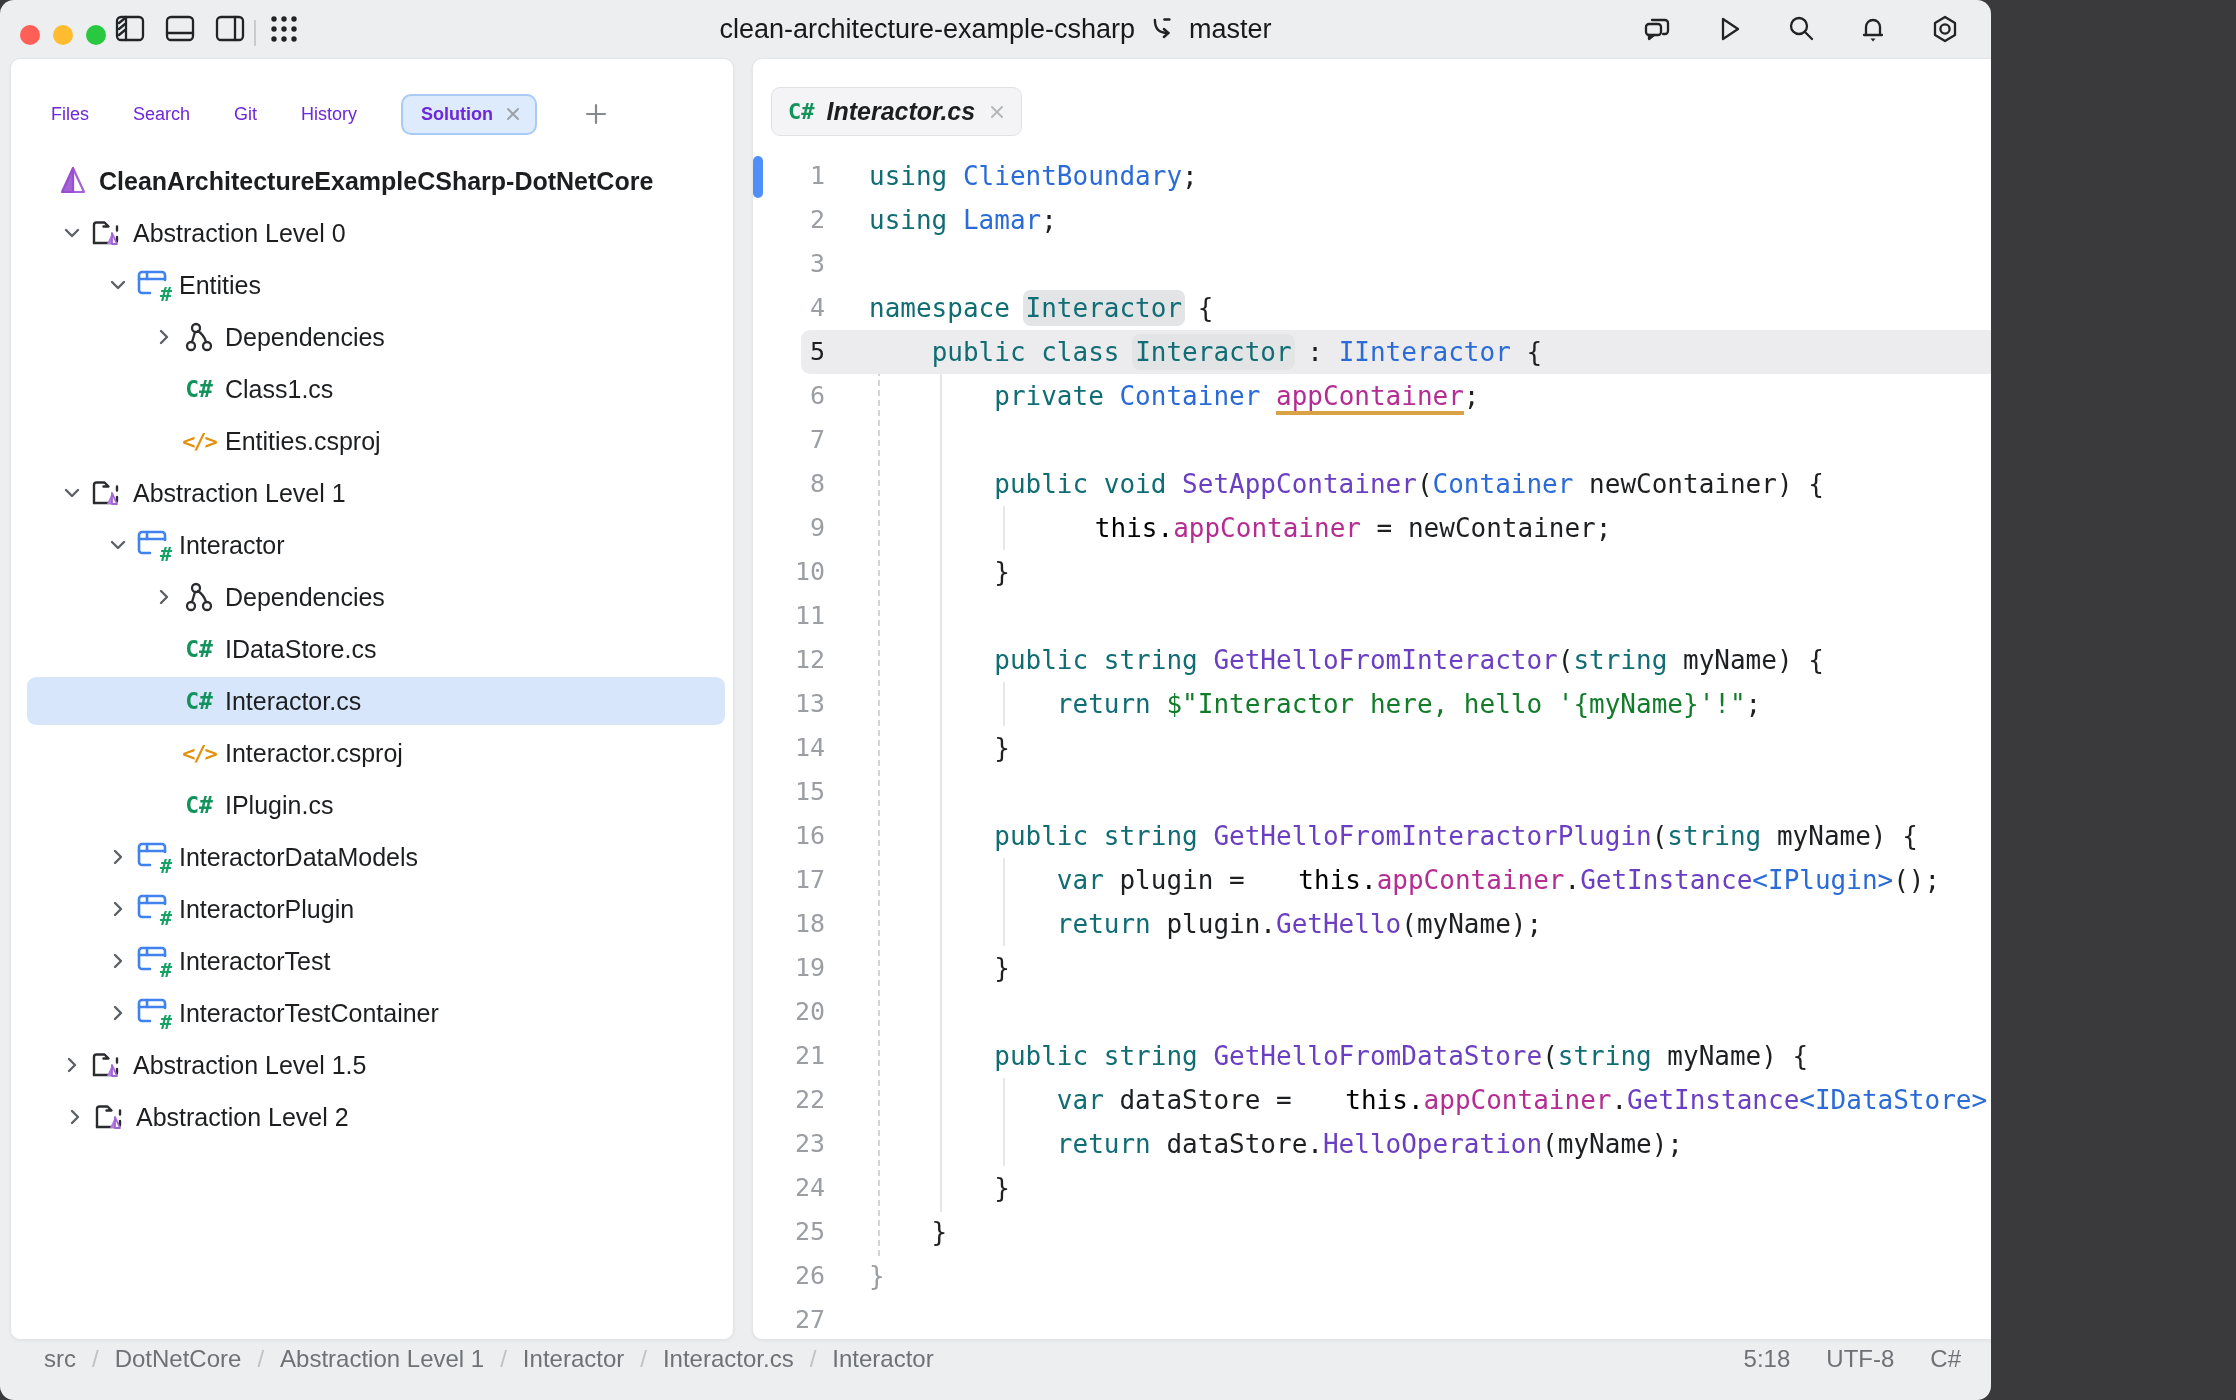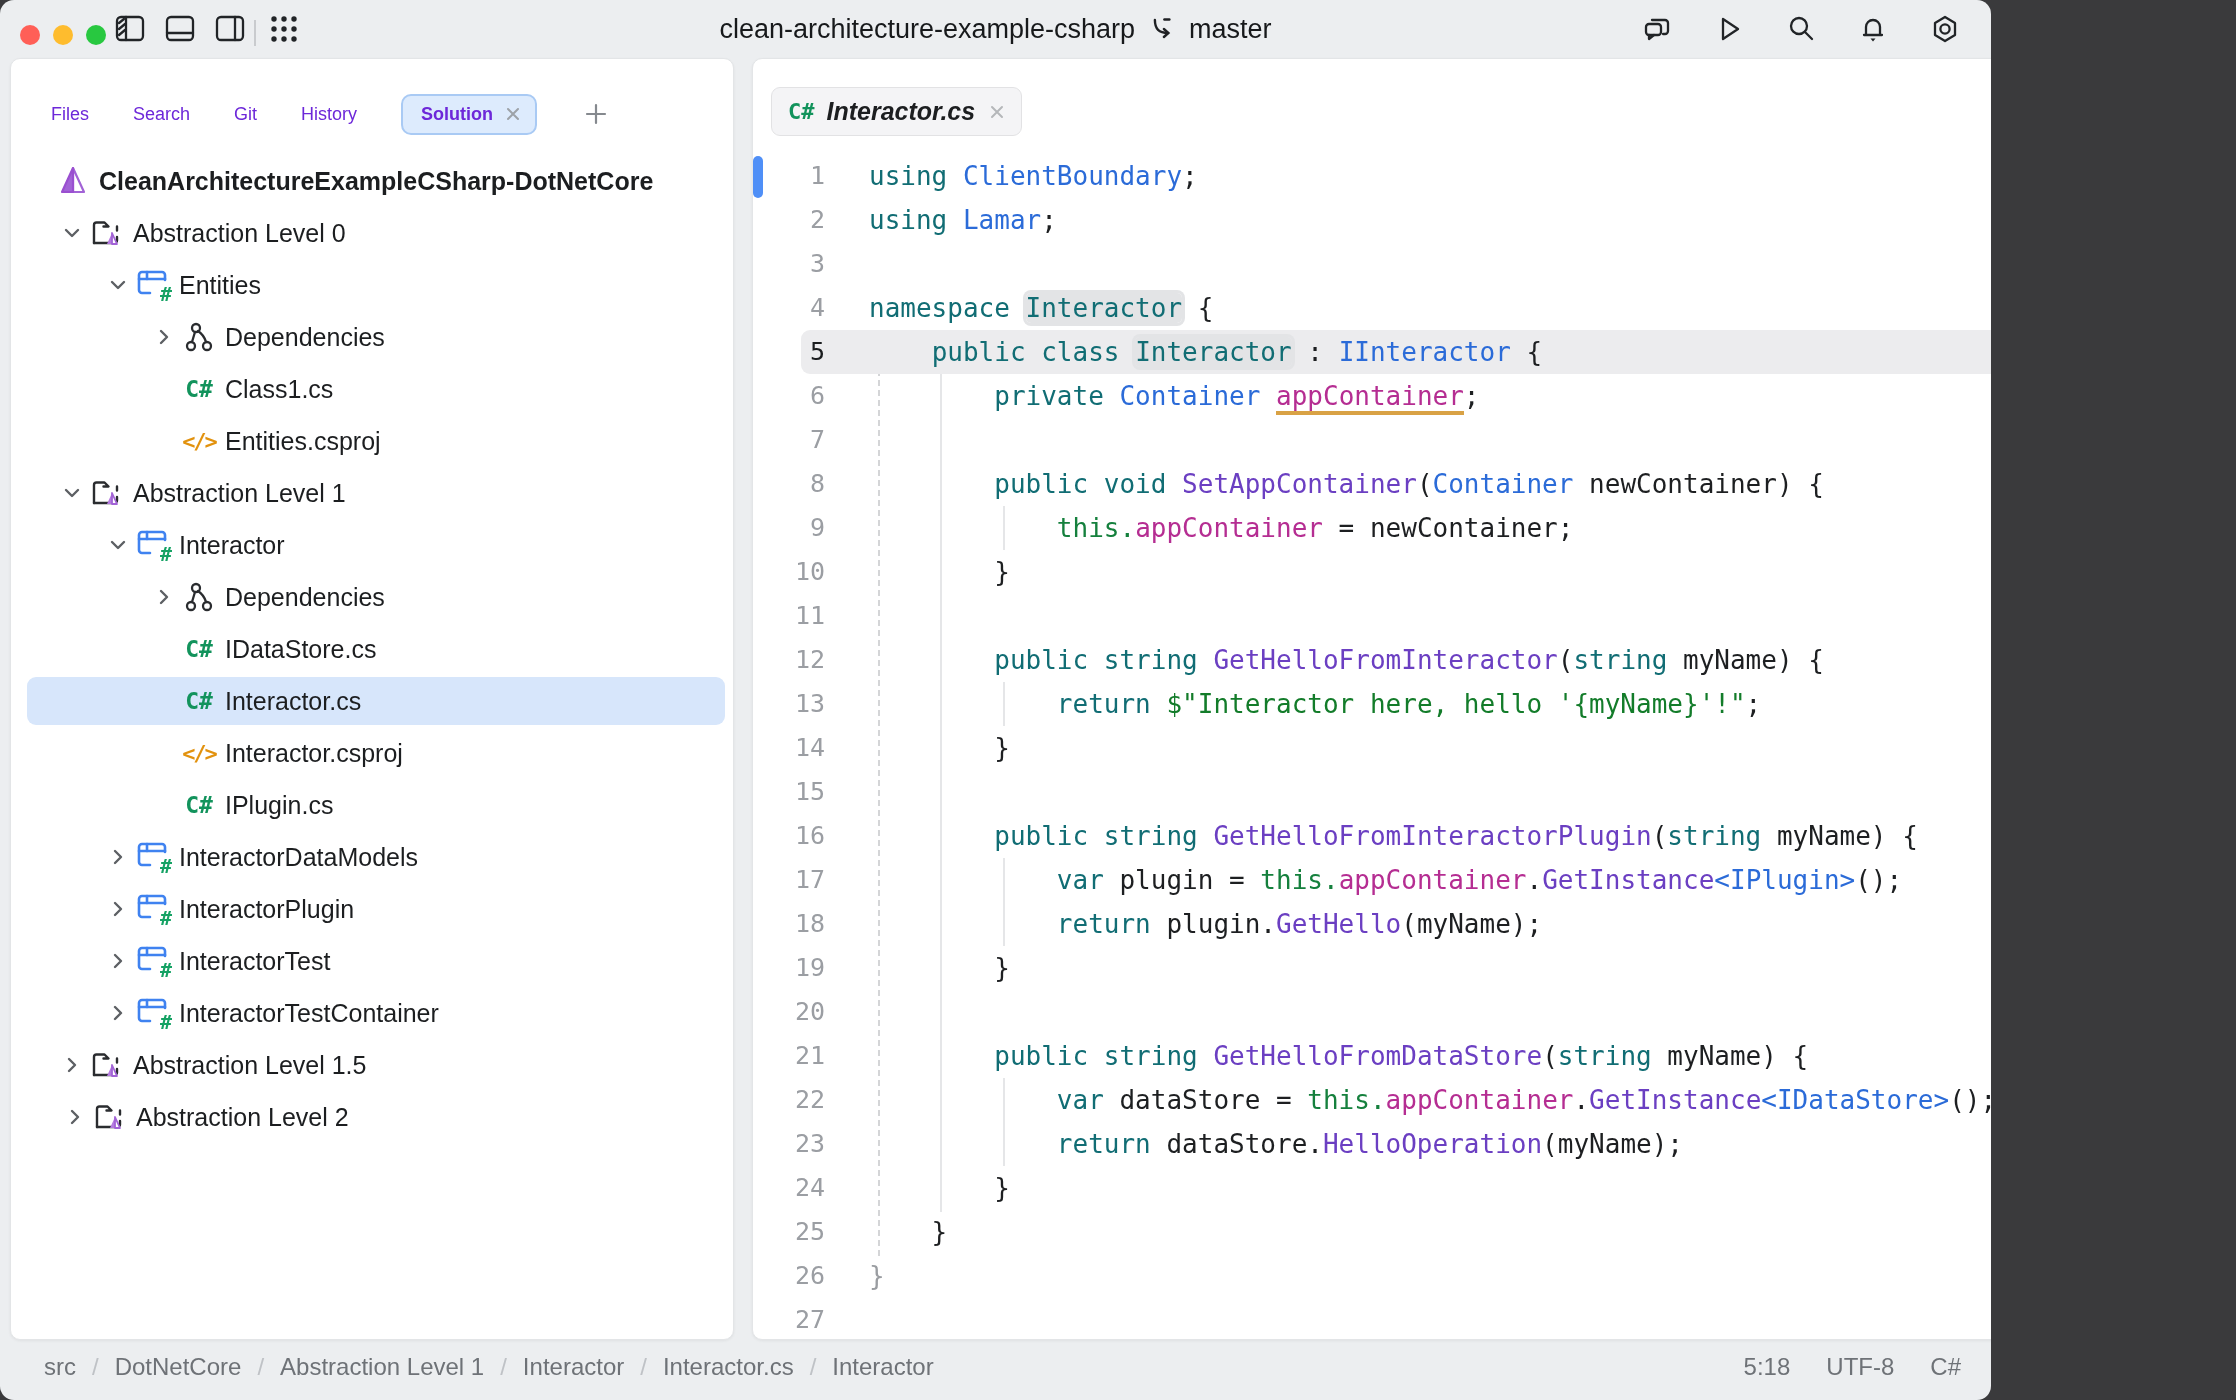--- a/index.html
+++ b/index.html
@@ -53,40 +53,40 @@
   .cl { position:relative; height:44px; line-height:44px; display:flex; font-family:"DejaVu Sans Mono", monospace; font-size:26px; }
   .cl .ln { width:72px; text-align:right; color:#9b9ea3; font-size:25px; flex:0 0 72px; position:relative; }
   .cl .ct { white-space:pre; margin-left:44px; color:#1d1f21; position:relative; }
   .cl.current::before { content:""; position:absolute; left:48px; right:4px; top:0; bottom:0; background:#ececee; border-radius:9px 0 0 9px; }
   .cl.current .ln { color:#1b1d1f; }
   .tk-k { color:#116d74; }
   .tk-t { color:#2b6bd8; }
   .tk-m { color:#6b3fc2; }
   .tk-f { color:#b52d92; }
   .tk-fu { color:#b52d92; border-bottom:4px solid #d9a245; }
-  .tk-g { color:#15803d; }
+  .tk-g { color:#000000;margin-left:38px; }
   .tk-s { color:#137c2a; }
   .tk-p { color:#1d1f21; }
   .tk-d { color:#9a9da1; }
   .tk-hi { color:#116d74; background:#e3e4e6; box-shadow:0 0 0 3px #e3e4e6; border-radius:5px; }
 
   .changebar { position:absolute; left:0px; top:97px; width:10px; height:42px; background:#4f8ff7; border-radius:5px; }
   .iguide { position:absolute; width:0; border-left:2px dashed #d4d5d7; }
   .iguide.solid { border-left:2px solid #e5e6e8; }
 
   .warn-badge { position:absolute; right:48px; top:105px; width:42px; height:42px; background:#a1690b; border-radius:10px; color:#ffffff; font-size:27px; font-weight:bold; display:flex; align-items:center; justify-content:center; }
   .sb-bluemark { position:absolute; right:40px; top:89px; width:8px; height:8px; background:#4d8df6; border-radius:2px; }
   .vscroll { position:absolute; right:14px; top:92px; width:14px; height:958px; background:#d5d6d8; border-radius:7px; }
   .smark { position:absolute; right:8px; width:32px; height:5px; border-radius:3px; }
   .smark.info { background:#888b8f; }
   .smark.dark { background:#212326; }
   .smark.warn { background:#e3920c; }
 
   
-  .statusbar { position:absolute; left:0; bottom:0; width:100%; height:60px; display:flex; align-items:center; padding:0 30px 6px 44px; font-size:24px; color:#6e7277; }
+  .statusbar { position:absolute; left:0; bottom:8px; width:100%; height:60px; display:flex; align-items:center; padding:0 30px 6px 44px; font-size:24px; color:#6e7277; }
   .crumbs { display:flex; align-items:center; }
   .crumb { white-space:nowrap; cursor:default; }
   .crumb + .crumb::before { content:"/"; color:#bfc2c6; margin:0 16px; }
   .status-right { margin-left:auto; display:flex; gap:36px; }
   svg { display:block; }
 </style>
 </head>
 <body>
 
 <div class="window">

